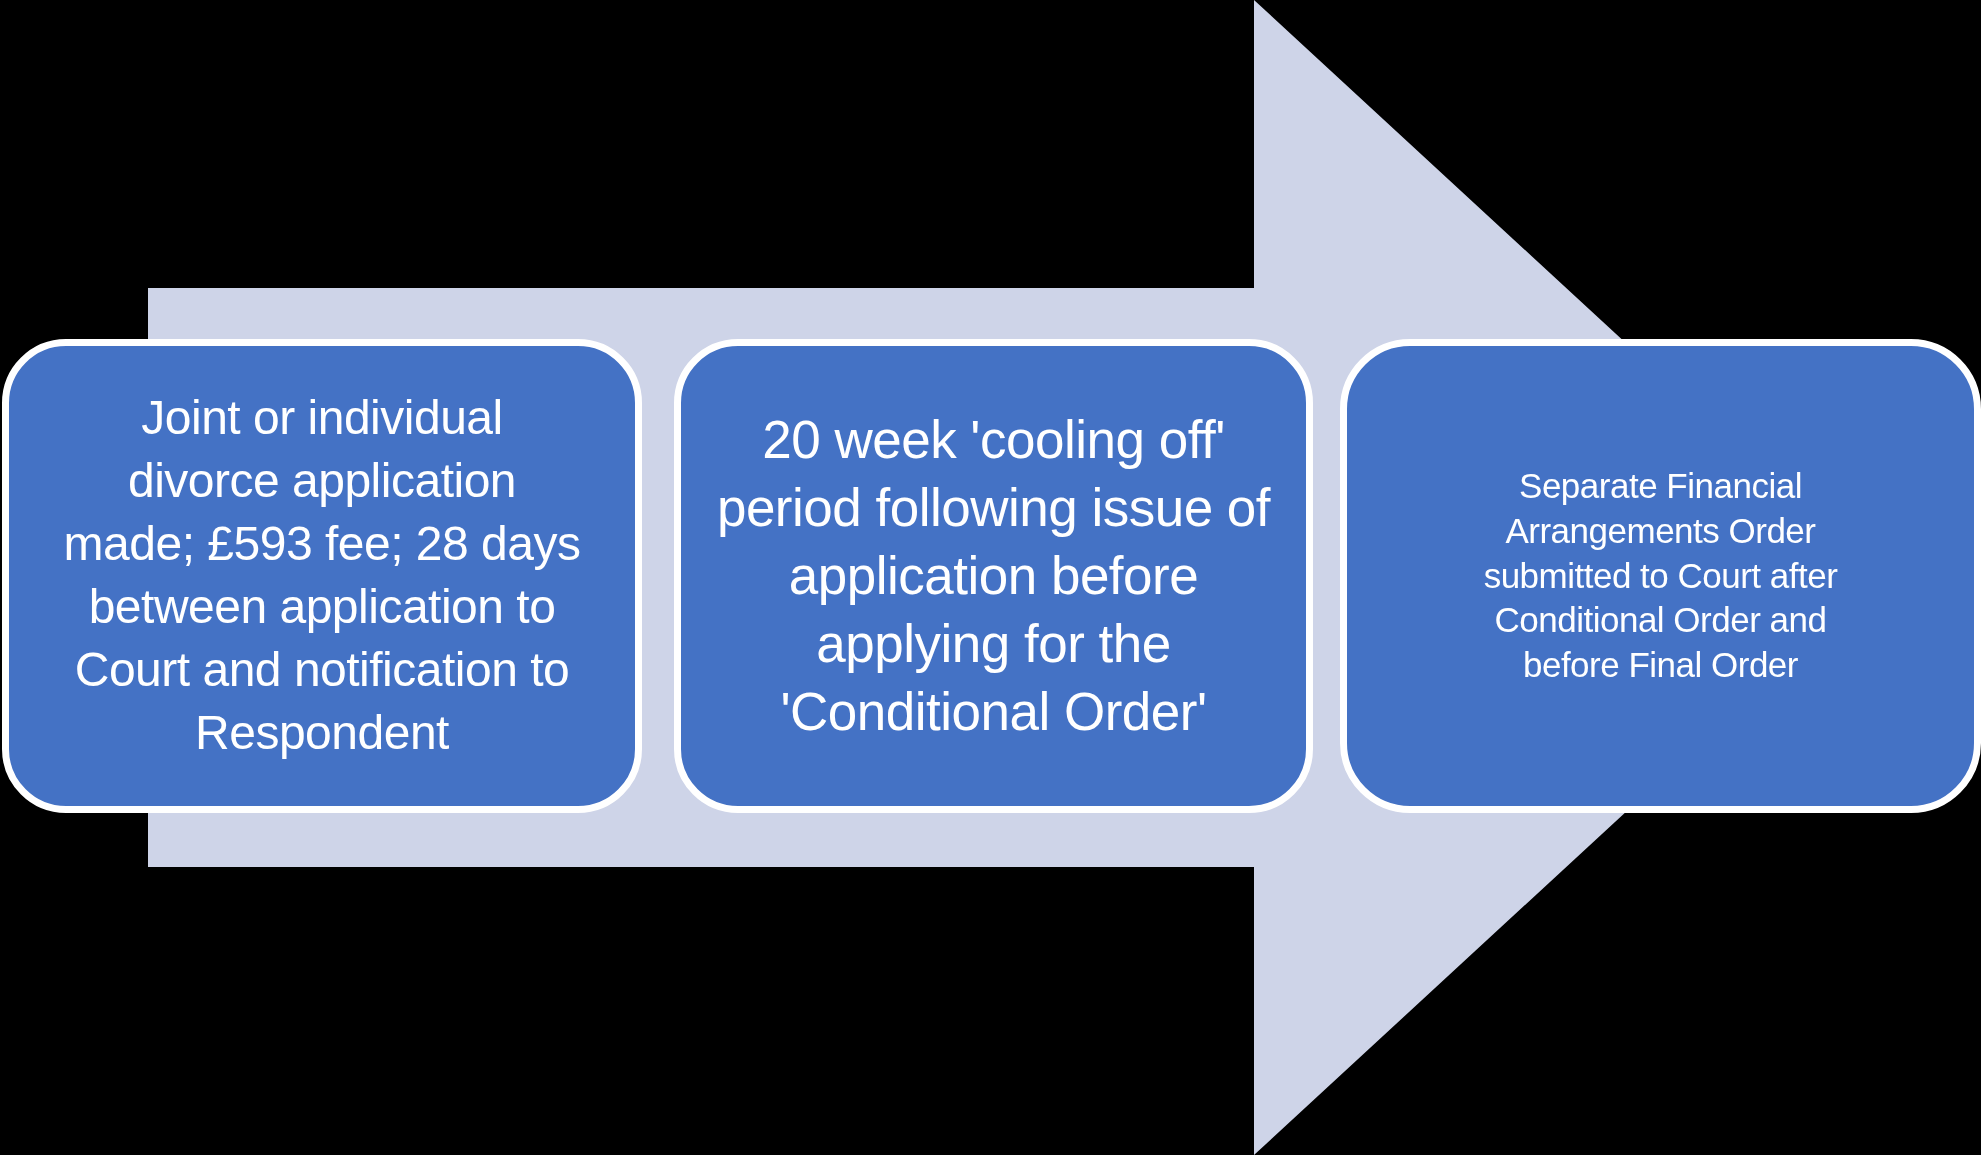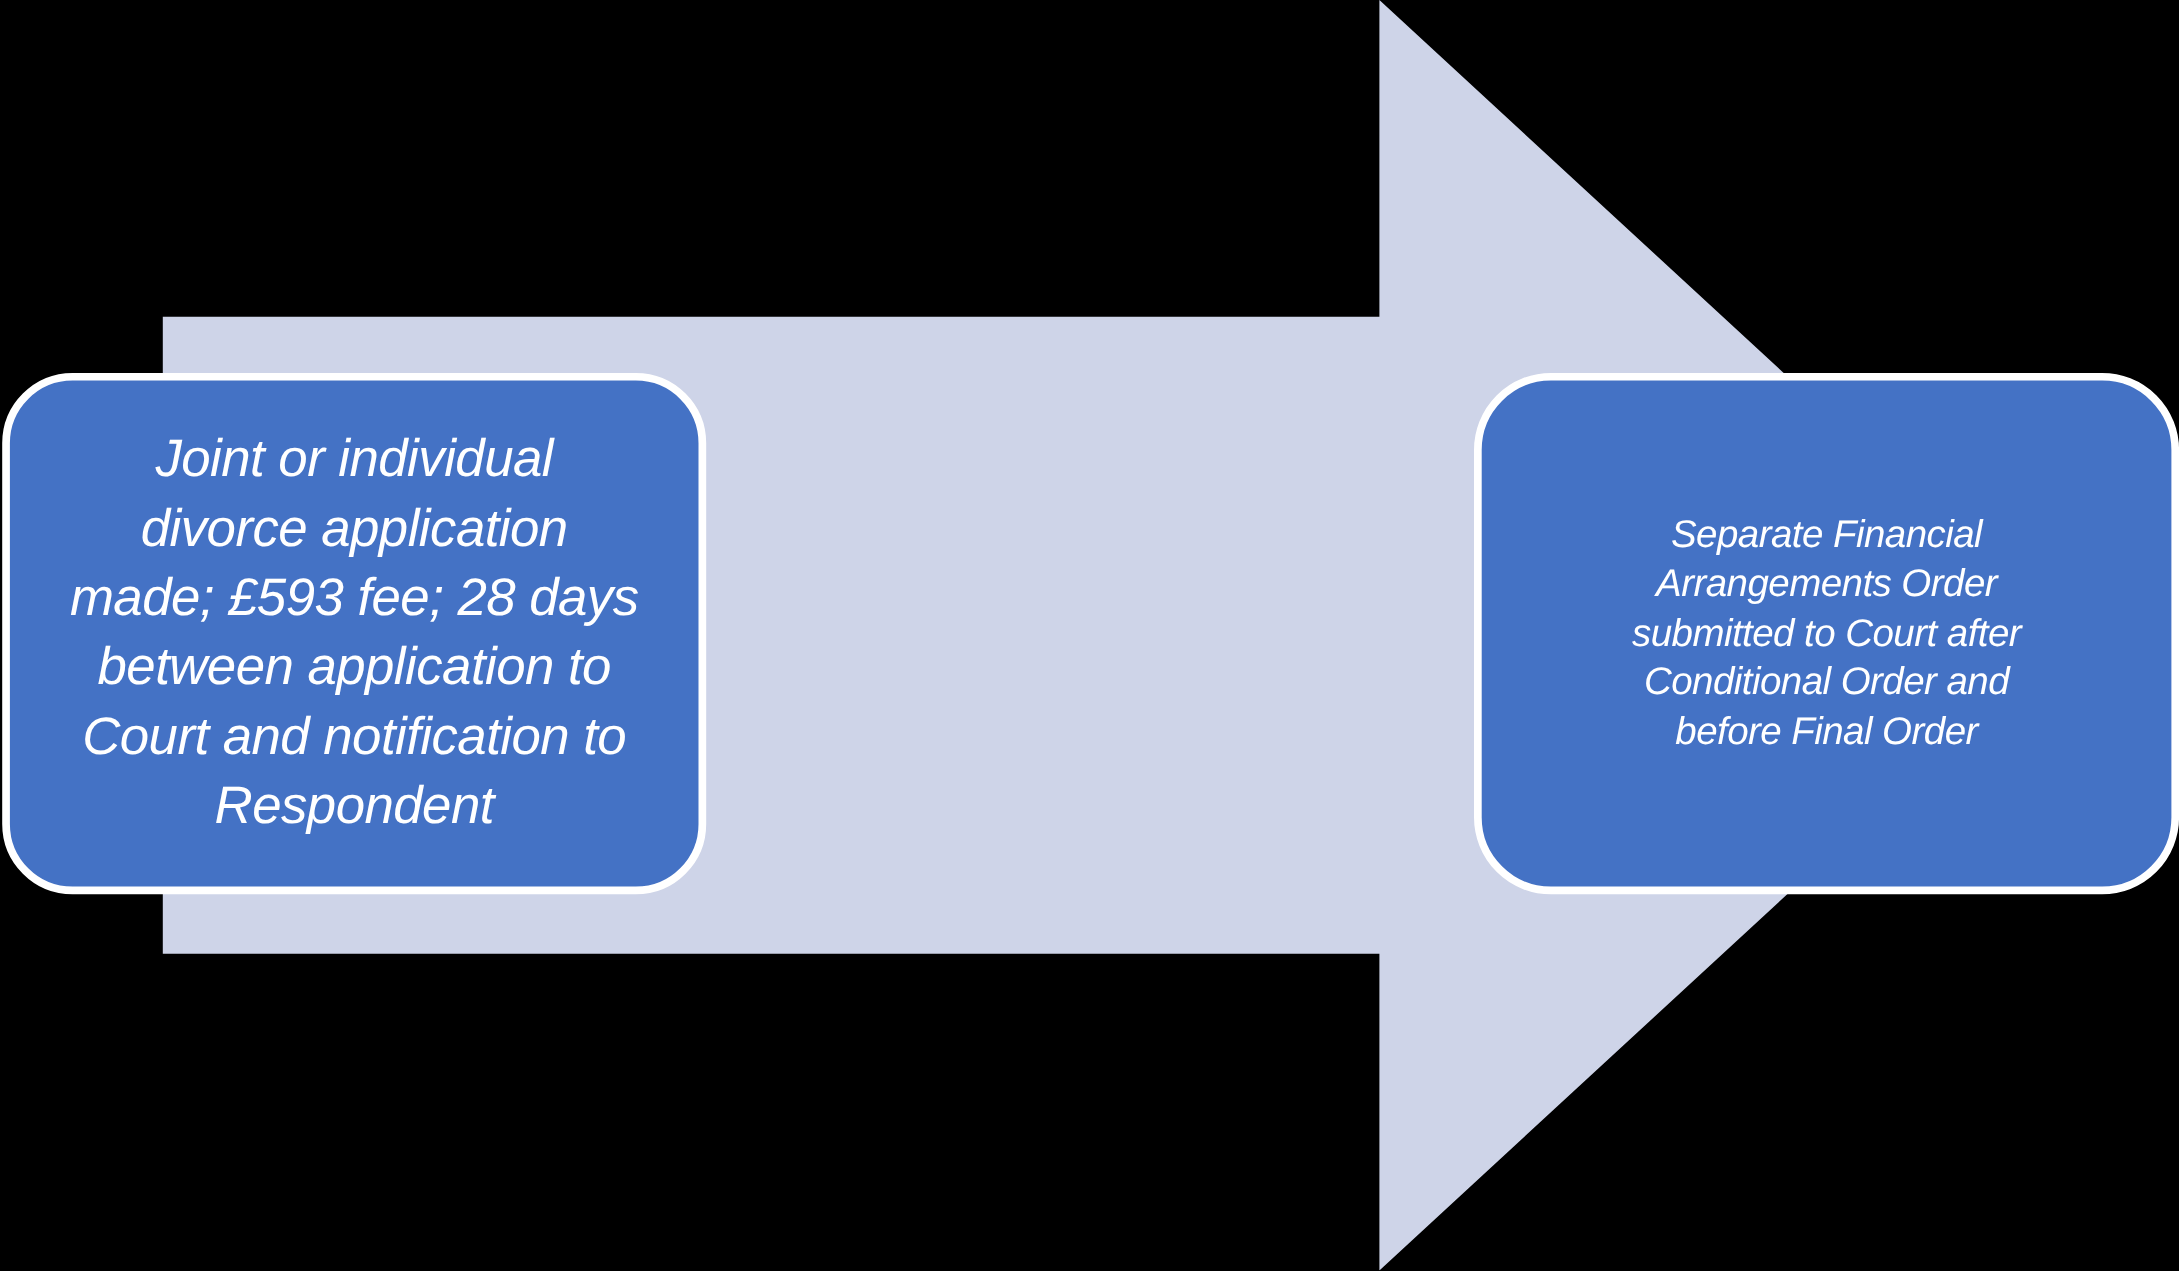--- a/index.html
+++ b/index.html
@@ -45,21 +45,20 @@
     text-align: center;
   }
   .box-1 { left: 2px;    width: 640px; }
   .box-2 { left: 674px;  width: 639px; }
   .box-3 { left: 1340px; width: 641px; border-radius: 70px; }
   .step-text {
     color: var(--text);
     white-space: pre-line;
     padding: 8px 14px;
     letter-spacing: -0.5px;
-    font-style: italic;
   }
   .box-1 .step-text { font-size: 48px; line-height: 1.31; }
   .box-2 .step-text { font-size: 53px; line-height: 1.28; }
   .box-3 .step-text { font-size: 35px; line-height: 1.28; }
 </style>
 </head>
 <body>
 
 <div class="canvas">
 
@@ -69,20 +68,27 @@
 
   <div class="step-box box-1">
     <div class="step-text">Joint or individual
 divorce application
 made; £593 fee; 28 days
 between application to
 Court and notification to
 Respondent</div>
   </div>
 
+  <div class="step-box box-2">
+    <div class="step-text">20 week 'cooling off'
+period following issue of
+application before
+applying for the
+'Conditional Order'</div>
+  </div>
 
   <div class="step-box box-3">
     <div class="step-text">Separate Financial
 Arrangements Order
 submitted to Court after
 Conditional Order and
 before Final Order</div>
   </div>
 
 </div>

